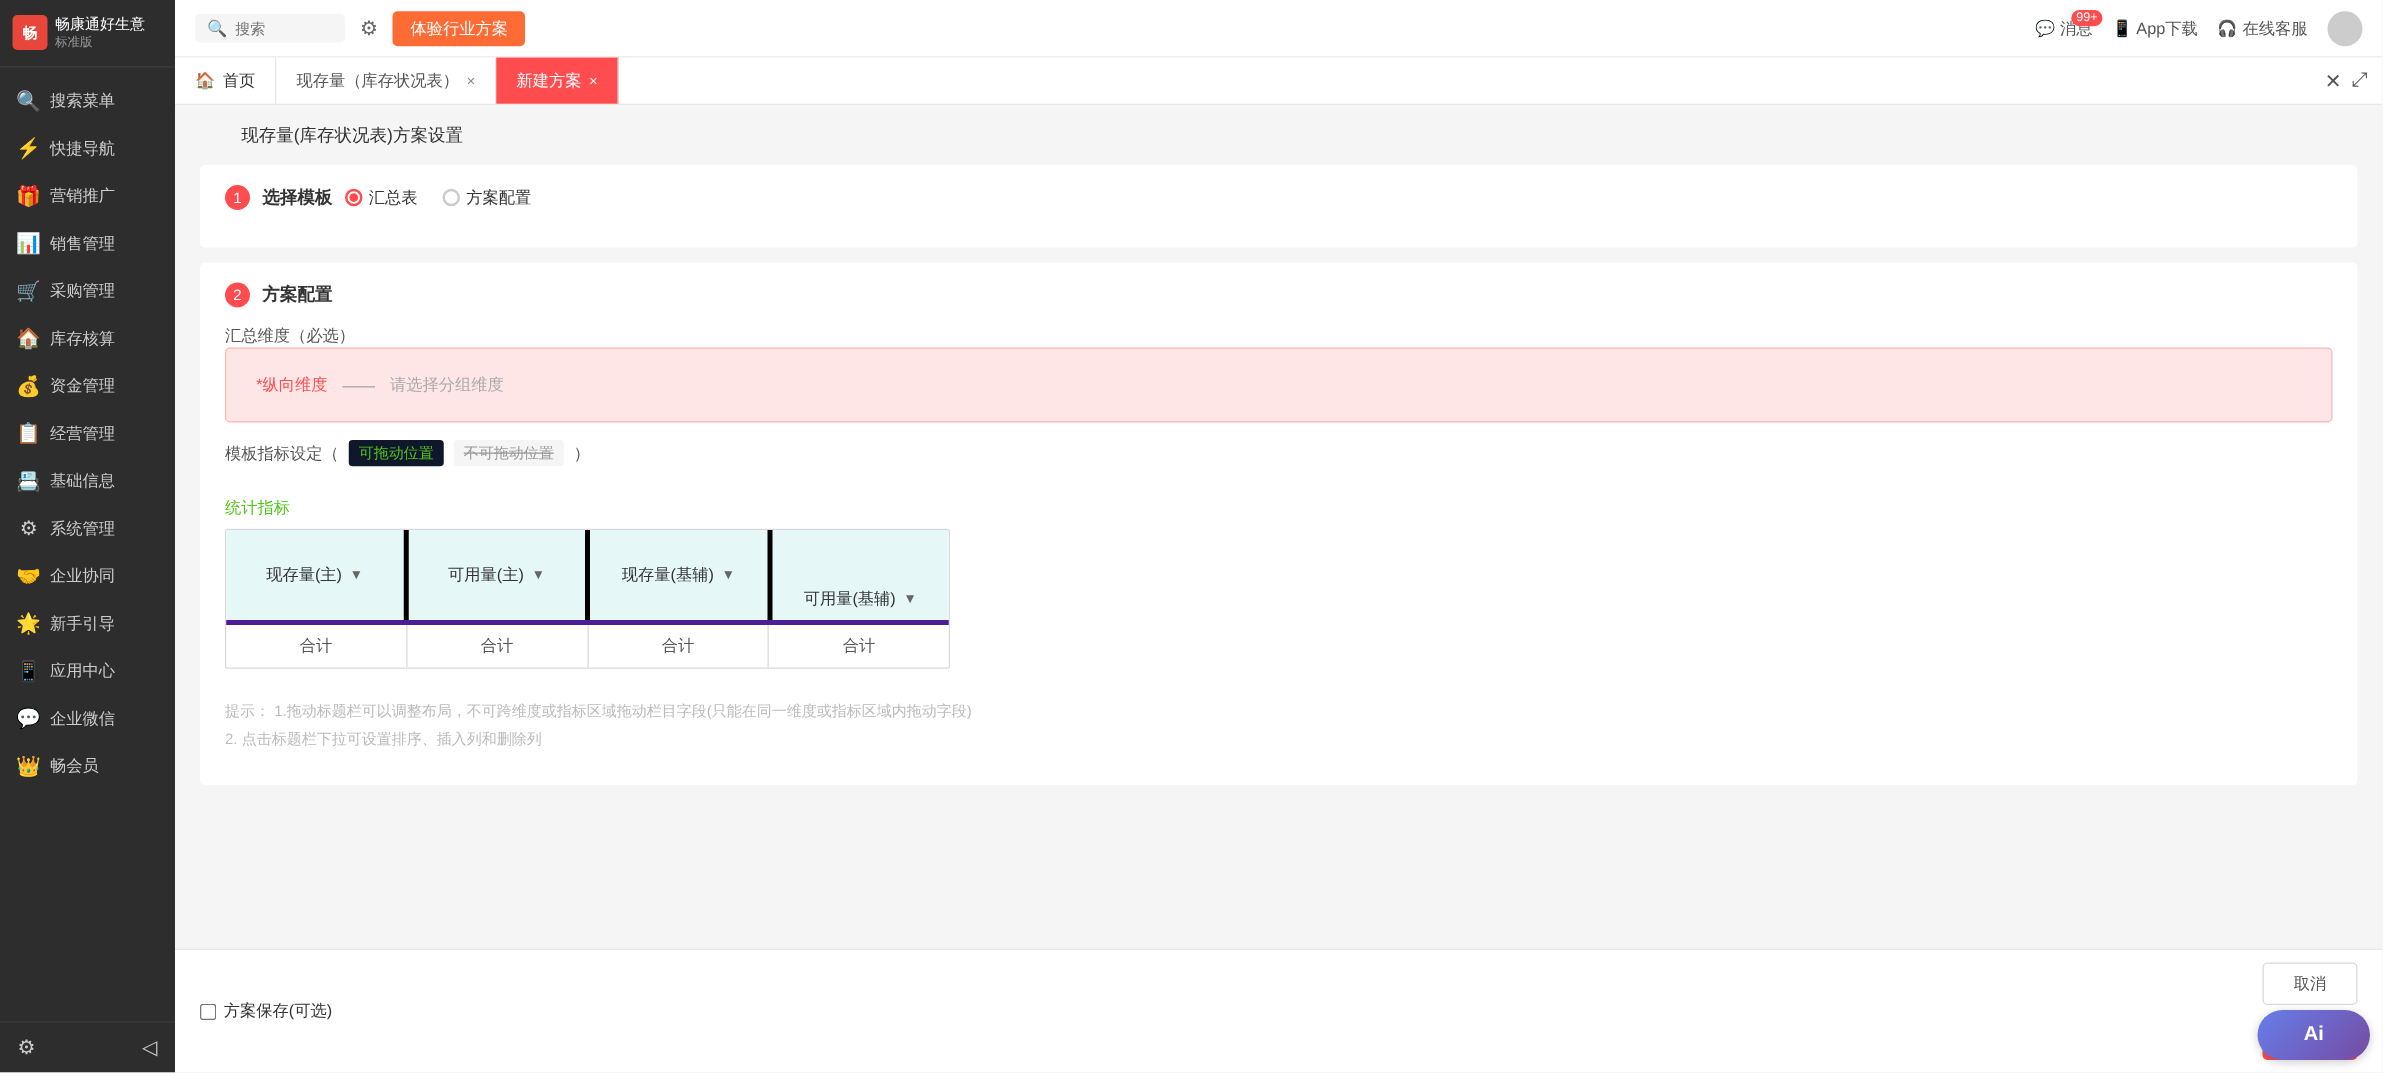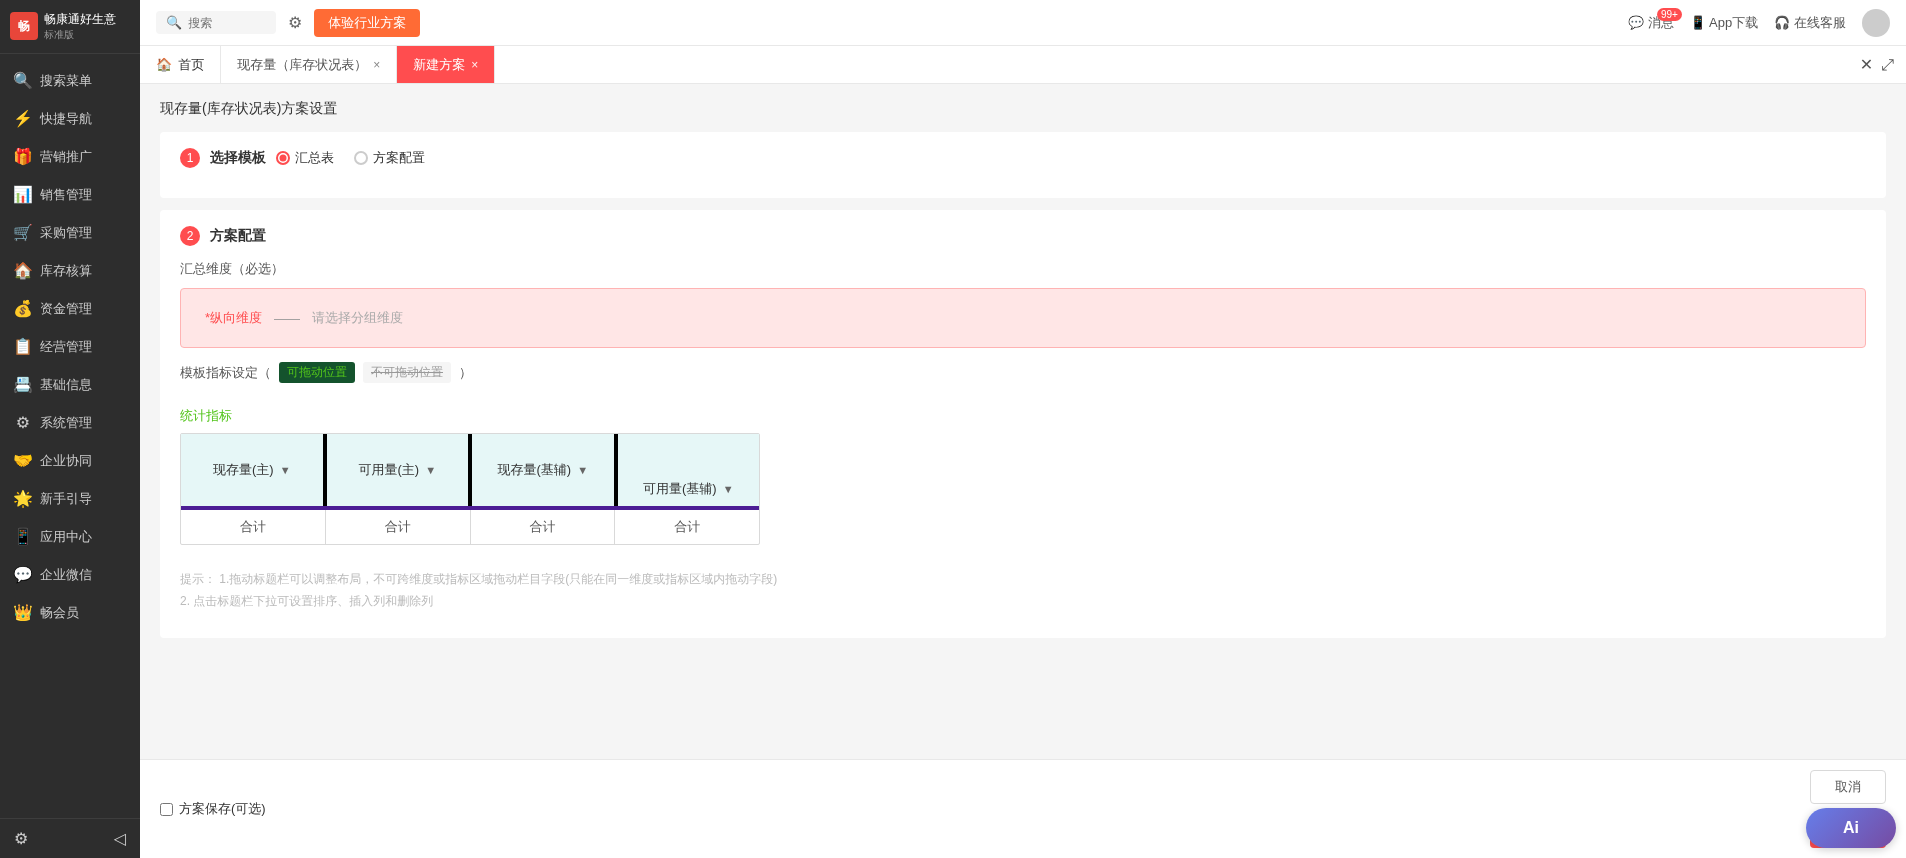--- a/index.html
+++ b/index.html
@@ -213,20 +213,21 @@
       background: #f5f5f5;
     }
     .content::-webkit-scrollbar { width: 6px; }
     .content::-webkit-scrollbar-thumb { background: #ccc; border-radius: 3px; }
 
     .page-title {
       font-size: 14px;
       color: #333;
       margin-bottom: 14px;
       font-weight: 500;
+      margin-left: 33px;
     }
 
     .section-card {
       background: #fff;
       border-radius: 4px;
       margin-bottom: 12px;
       padding: 16px 20px;
     }
 
     
@@ -285,21 +286,20 @@
       transform: translate(-50%, -50%);
       width: 7px;
       height: 7px;
       border-radius: 50%;
       background: #ff4d4f;
     }
 
     .section-label {
       font-size: 13px;
       color: #555;
-      margin-bottom: 10px;
     }
 
     
     .required-field-area {
       background: #ffe6e6;
       border: 1px solid #ffb3b3;
       border-radius: 4px;
       padding: 20px 24px;
       margin-bottom: 0;
     }
@@ -328,21 +328,21 @@
     }
     .indicator-label {
       font-size: 13px;
       color: #555;
       display: flex;
       align-items: center;
       gap: 8px;
       margin-bottom: 24px;
     }
     .drag-tag {
-      background: #14532d;
+      background: #0f172a;
       color: #52c41a;
       border-radius: 3px;
       padding: 2px 8px;
       font-size: 12px;
     }
     .no-drag-tag {
       background: #f5f5f5;
       color: #999;
       border-radius: 3px;
       padding: 2px 8px;

